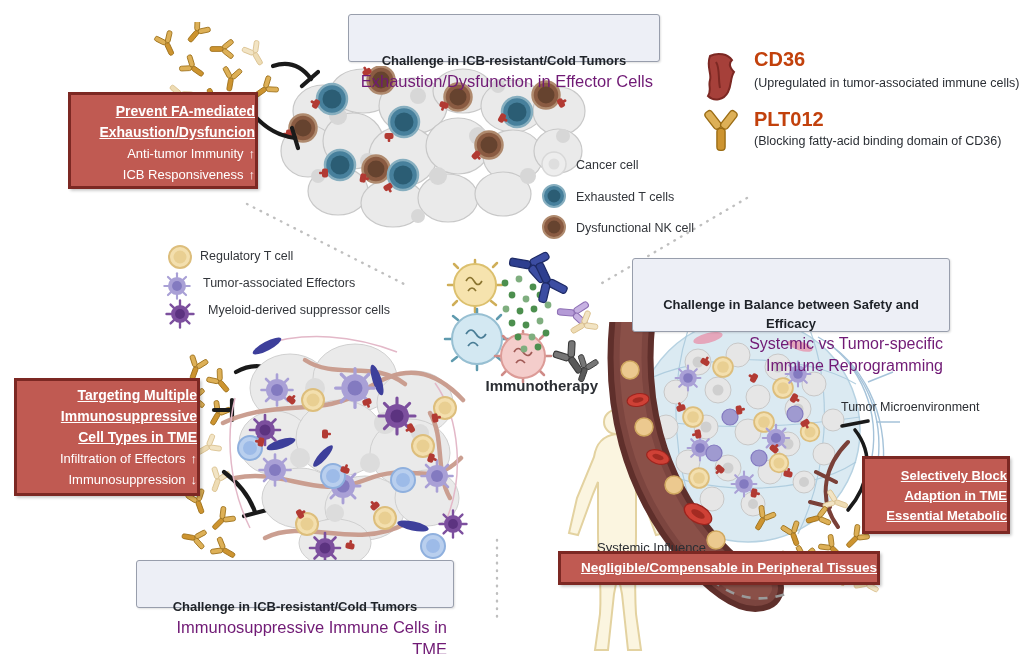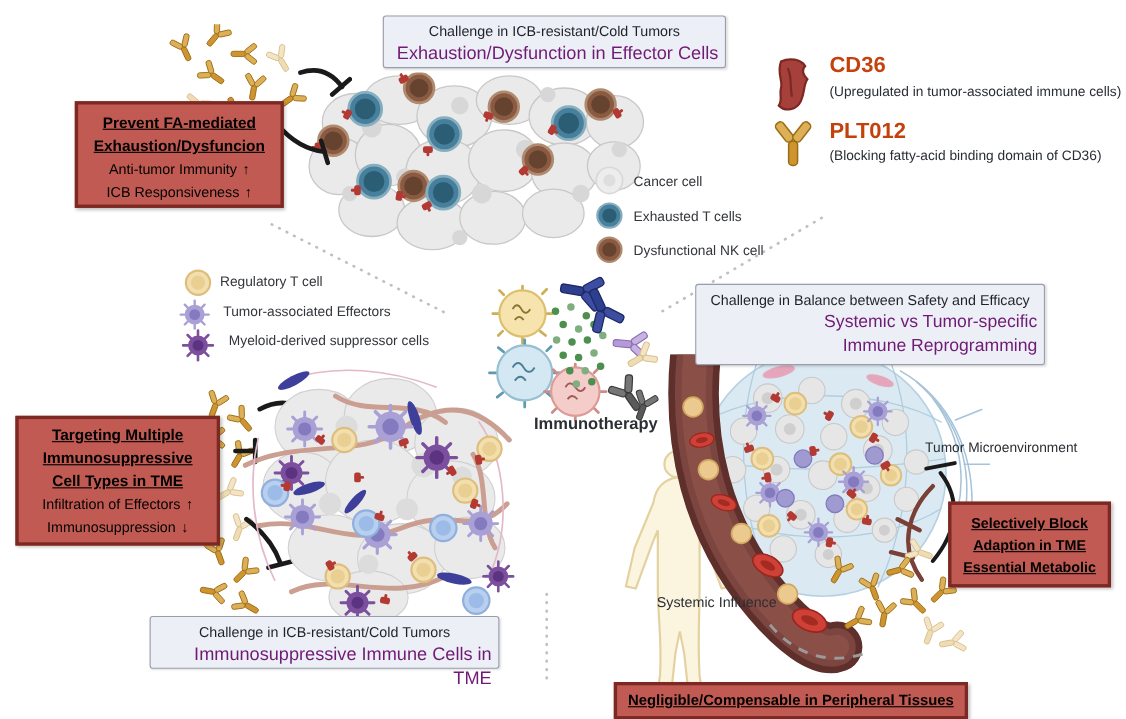--- a/index.html
+++ b/index.html
@@ -2,25 +2,25 @@
 <html><head>
 <meta charset="utf-8">
 <style>
   html,body{margin:0;padding:0;background:#fff;}
   #canvas{position:relative;width:1024px;height:654px;background:#ffffff;overflow:hidden;
           font-family:"Liberation Sans",sans-serif;color:#26292e;}
   .abs{position:absolute;}
   
   .challenge-box{background:#edeff6;border:1.5px solid #989eac;border-radius:3px;
     text-align:center;box-sizing:border-box;padding:4px 6px;box-shadow:1px 1px 2px rgba(0,0,0,.12);}
-  .challenge-title{font-size:13px;font-weight:normal;color:#1e2228;line-height:19px;}
+  .challenge-title{font-size:13px;font-weight:bold;color:#1e2228;line-height:19px;margin-top:32px;}
   .challenge-sub{font-size:16.5px;color:#701a75;line-height:22px;text-align:right;}
   
   .red-box{background:#c05a52;border:3px solid #7c2823;box-sizing:border-box;
-    text-align:center;color:#000000;box-shadow:1.5px 1.5px 3px rgba(0,0,0,.25);}
+    text-align:right;color:#ffffff;box-shadow:1.5px 1.5px 3px rgba(0,0,0,.25);}
   .red-head{font-size:14px;font-weight:bold;text-decoration:underline;line-height:21px;display:block;}
   .red-line{font-size:13px;line-height:21px;display:block;}
   .red-arrow{font-weight:bold;margin-left:5px;}
   
   .legend-name{font-size:20px;font-weight:600;color:#c2410c;line-height:22px;}
   .legend-desc{font-size:12.5px;color:#2a2e34;}
   .cell-label{font-size:12.5px;color:#33363b;}
   .plain-label{color:#2b2e33;}
   svg{display:block;}
 </style>
@@ -576,17 +576,17 @@
   <div class="abs plain-label" style="left:841px;top:400px;font-size:12.5px">Tumor Microenvironment</div>
 
   <div class="abs red-box" style="left:862px;top:456px;width:148px;height:78px;padding-top:7px">
     <span class="red-head" style="font-size:13px;line-height:20px">Selectively Block</span>
     <span class="red-head" style="font-size:13px;line-height:20px">Adaption in TME</span>
     <span class="red-head" style="font-size:13px;line-height:20px">Essential Metabolic</span>
   </div>
 
   <div class="abs plain-label" style="left:597px;top:540px;font-size:13px">Systemic Influence</div>
 
-  <div class="abs red-box" style="left:558px;top:620px;width:322px;height:34px;line-height:28px">
+  <div class="abs red-box" style="left:558px;top:551px;width:322px;height:34px;line-height:28px">
     <span class="red-head" style="font-size:13.5px;line-height:28px">Negligible/Compensable in Peripheral Tissues</span>
   </div>
 
 </div>
 
 </body></html>

